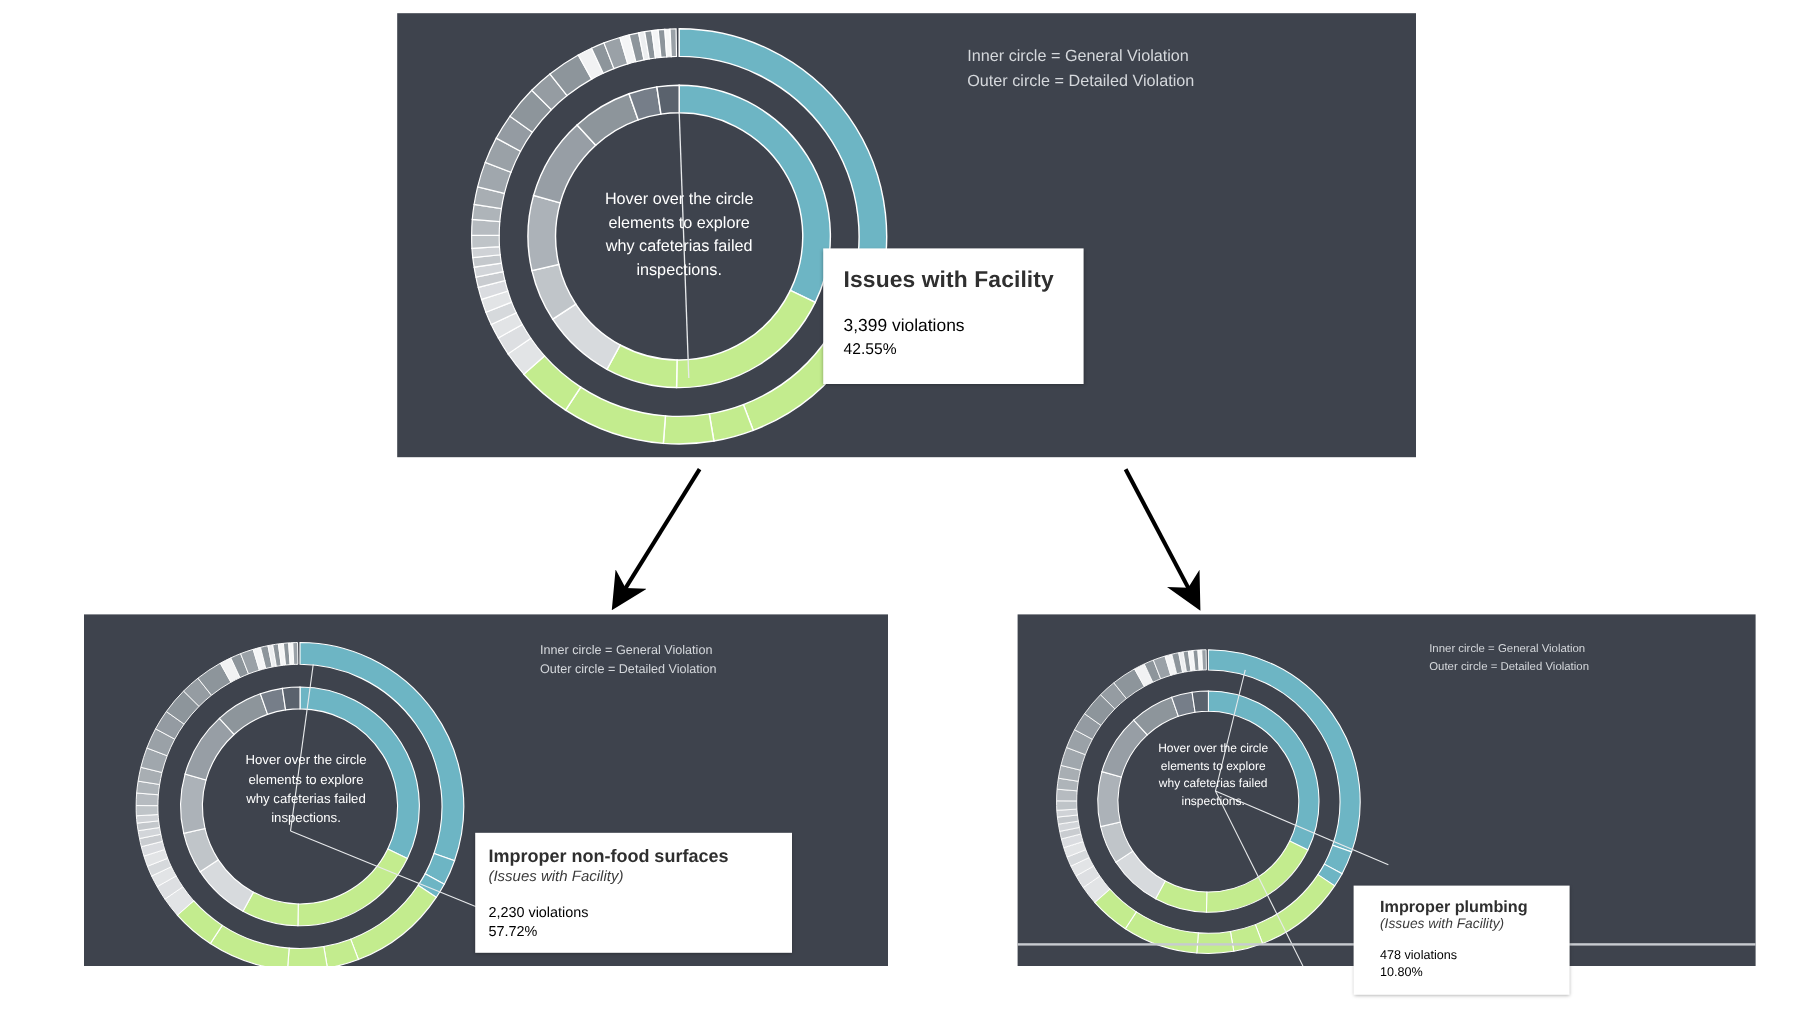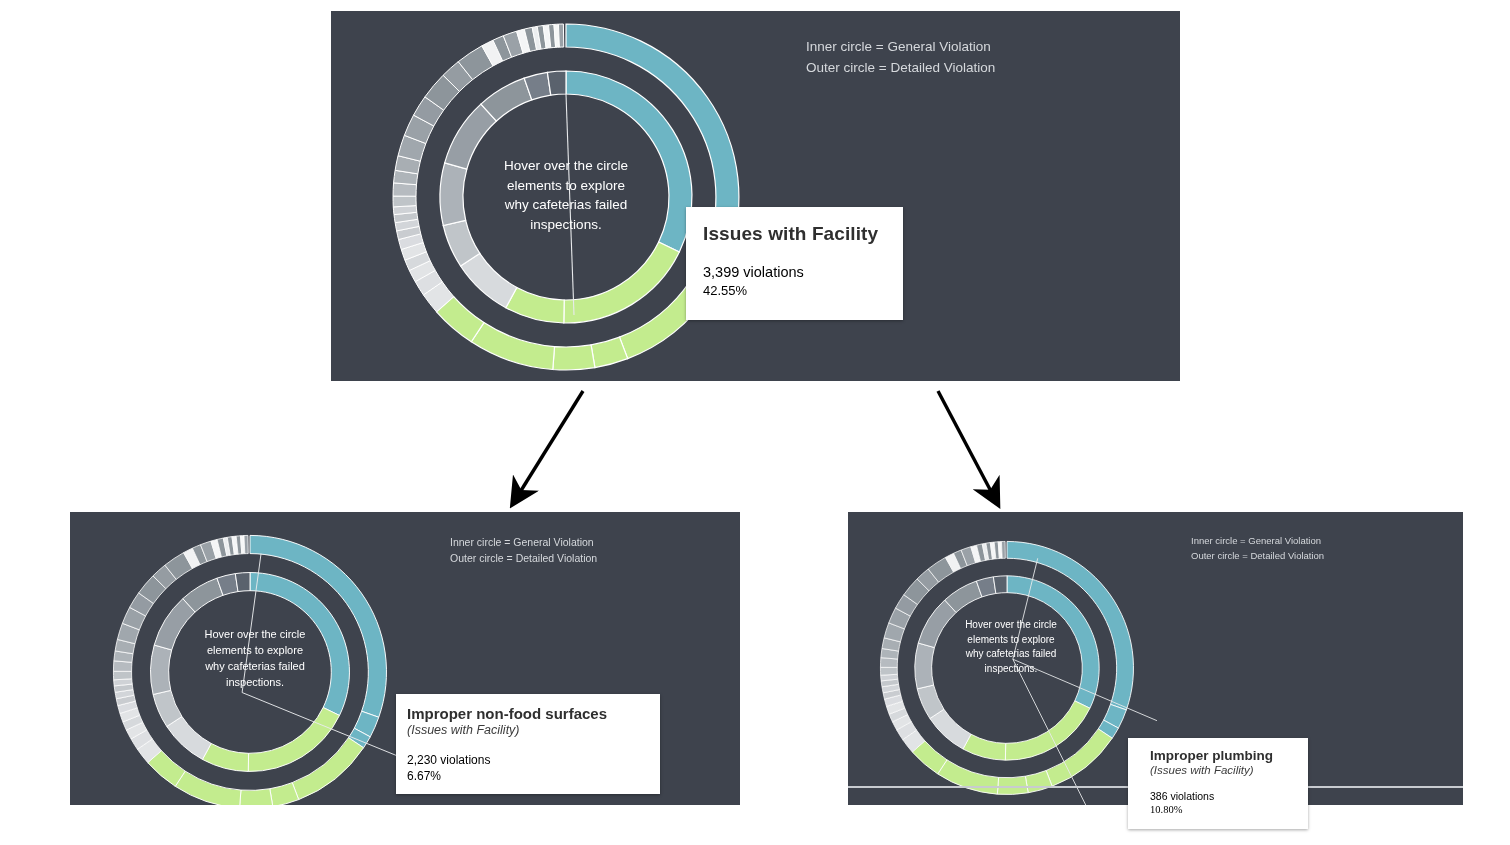--- a/index.html
+++ b/index.html
@@ -59,21 +59,21 @@
   #tt-left{left:396px;top:694px;width:264px;height:100px;padding:11px 0 0 11px;}
   #tt-left .tt-title{font-size:15px;}
   #tt-left .tt-sub{font-size:12.5px;margin-top:1px;}
   #tt-left .tt-l1{font-size:12px;margin-top:16px;}
   #tt-left .tt-l2{font-size:12px;margin-top:2px;}
 
   #tt-right{left:1128px;top:706px;width:180px;height:91px;padding:10px 0 0 22px;margin-top:32px;}
   #tt-right .tt-title{font-size:13.5px;}
   #tt-right .tt-sub{font-size:11.5px;margin-top:1px;}
   #tt-right .tt-l1{font-size:10.5px;margin-top:14px;}
-  #tt-right .tt-l2{font-size:10.5px;margin-top:2px;font-family:Liberation Serif, serif;}
+  #tt-right .tt-l2{font-size:10.5px;margin-top:2px;}
 
   .divider{position:absolute;background:#c8cbd0;height:2px;}
   #divider-right{left:848px;top:786px;width:615px;}
 
   .arrow{position:absolute;}
 </style>
 </head>
 <body>
 
 <div class="panel" id="panel-main">
@@ -258,21 +258,21 @@
   <div class="center-text" style="left:110px;top:115px;width:150px;font-size:11px;">Hover over the circle
 elements to explore
 why cafeterias failed
 inspections.</div>
 </div>
 
 <div class="tooltip" id="tt-left">
   <span class="tt-title">Improper non-food surfaces</span>
   <span class="tt-sub">(Issues with Facility)</span>
   <span class="tt-line tt-l1">2,230 violations</span>
-  <span class="tt-line tt-l2">6.67%</span>
+  <span class="tt-line tt-l2">57.72%</span>
 </div>
 
 <div class="panel" id="panel-right">
 
   <div class="legend" style="left:343px;top:22px;font-size:9.5px;">
     <span class="lrow">Inner circle = General Violation</span>
     <span class="lrow">Outer circle = Detailed Violation</span>
   </div>
 
   <div class="chart-wrap" style="left:20px;top:17px;width:278px;height:278px;">
@@ -346,15 +346,15 @@
 elements to explore
 why cafeterias failed
 inspections.</div>
 </div>
 
 <div class="divider" id="divider-right"></div>
 
 <div class="tooltip" id="tt-right">
   <span class="tt-title">Improper plumbing</span>
   <span class="tt-sub">(Issues with Facility)</span>
-  <span class="tt-line tt-l1">386 violations</span>
+  <span class="tt-line tt-l1">478 violations</span>
   <span class="tt-line tt-l2">10.80%</span>
 </div>
 
 </body></html>

